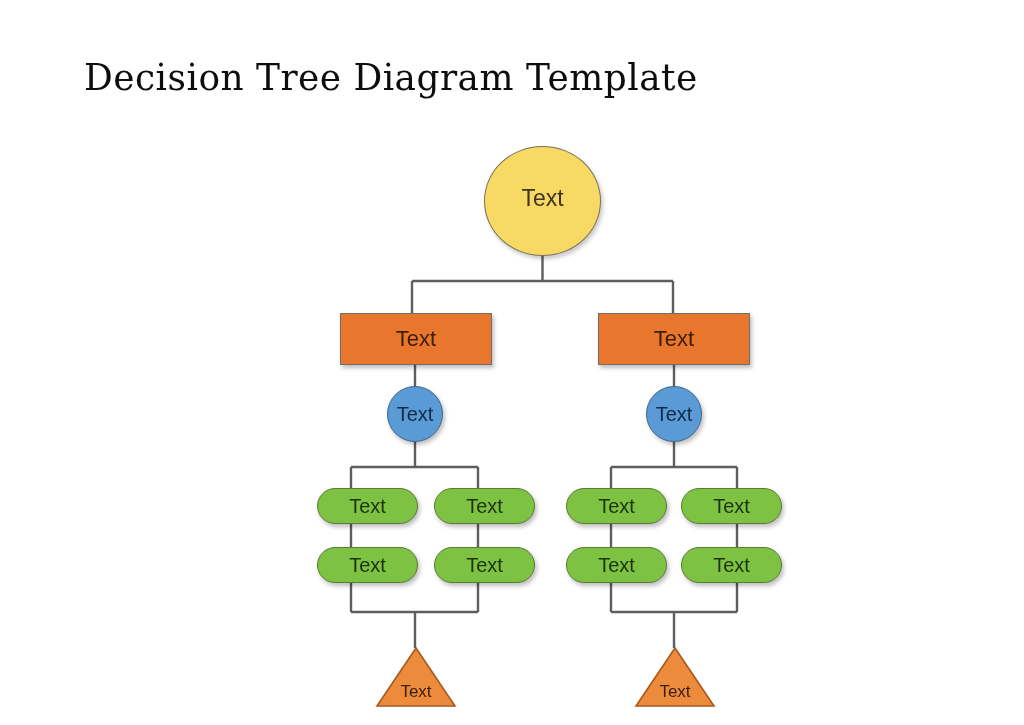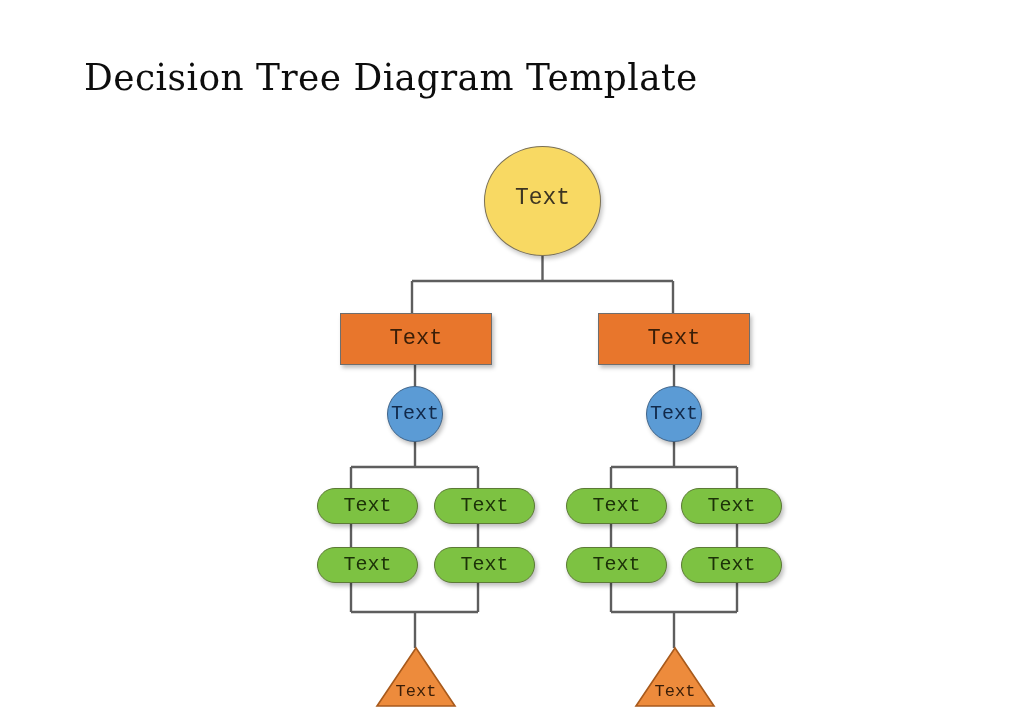--- a/index.html
+++ b/index.html
@@ -36,21 +36,21 @@
   #connectors {
     position: absolute;
     left: 0;
     top: 0;
     width: 1024px;
     height: 725px;
   }
 
   
   .node-label {
-    font-family: Liberation Mono, monospace;
+    font-family: Liberation Sans, sans-serif;
     line-height: 1;
     white-space: nowrap;
     color: #1a1a1a;
     pointer-events: none;
   }
 
   
   .node {
     position: absolute;
     box-sizing: border-box;

